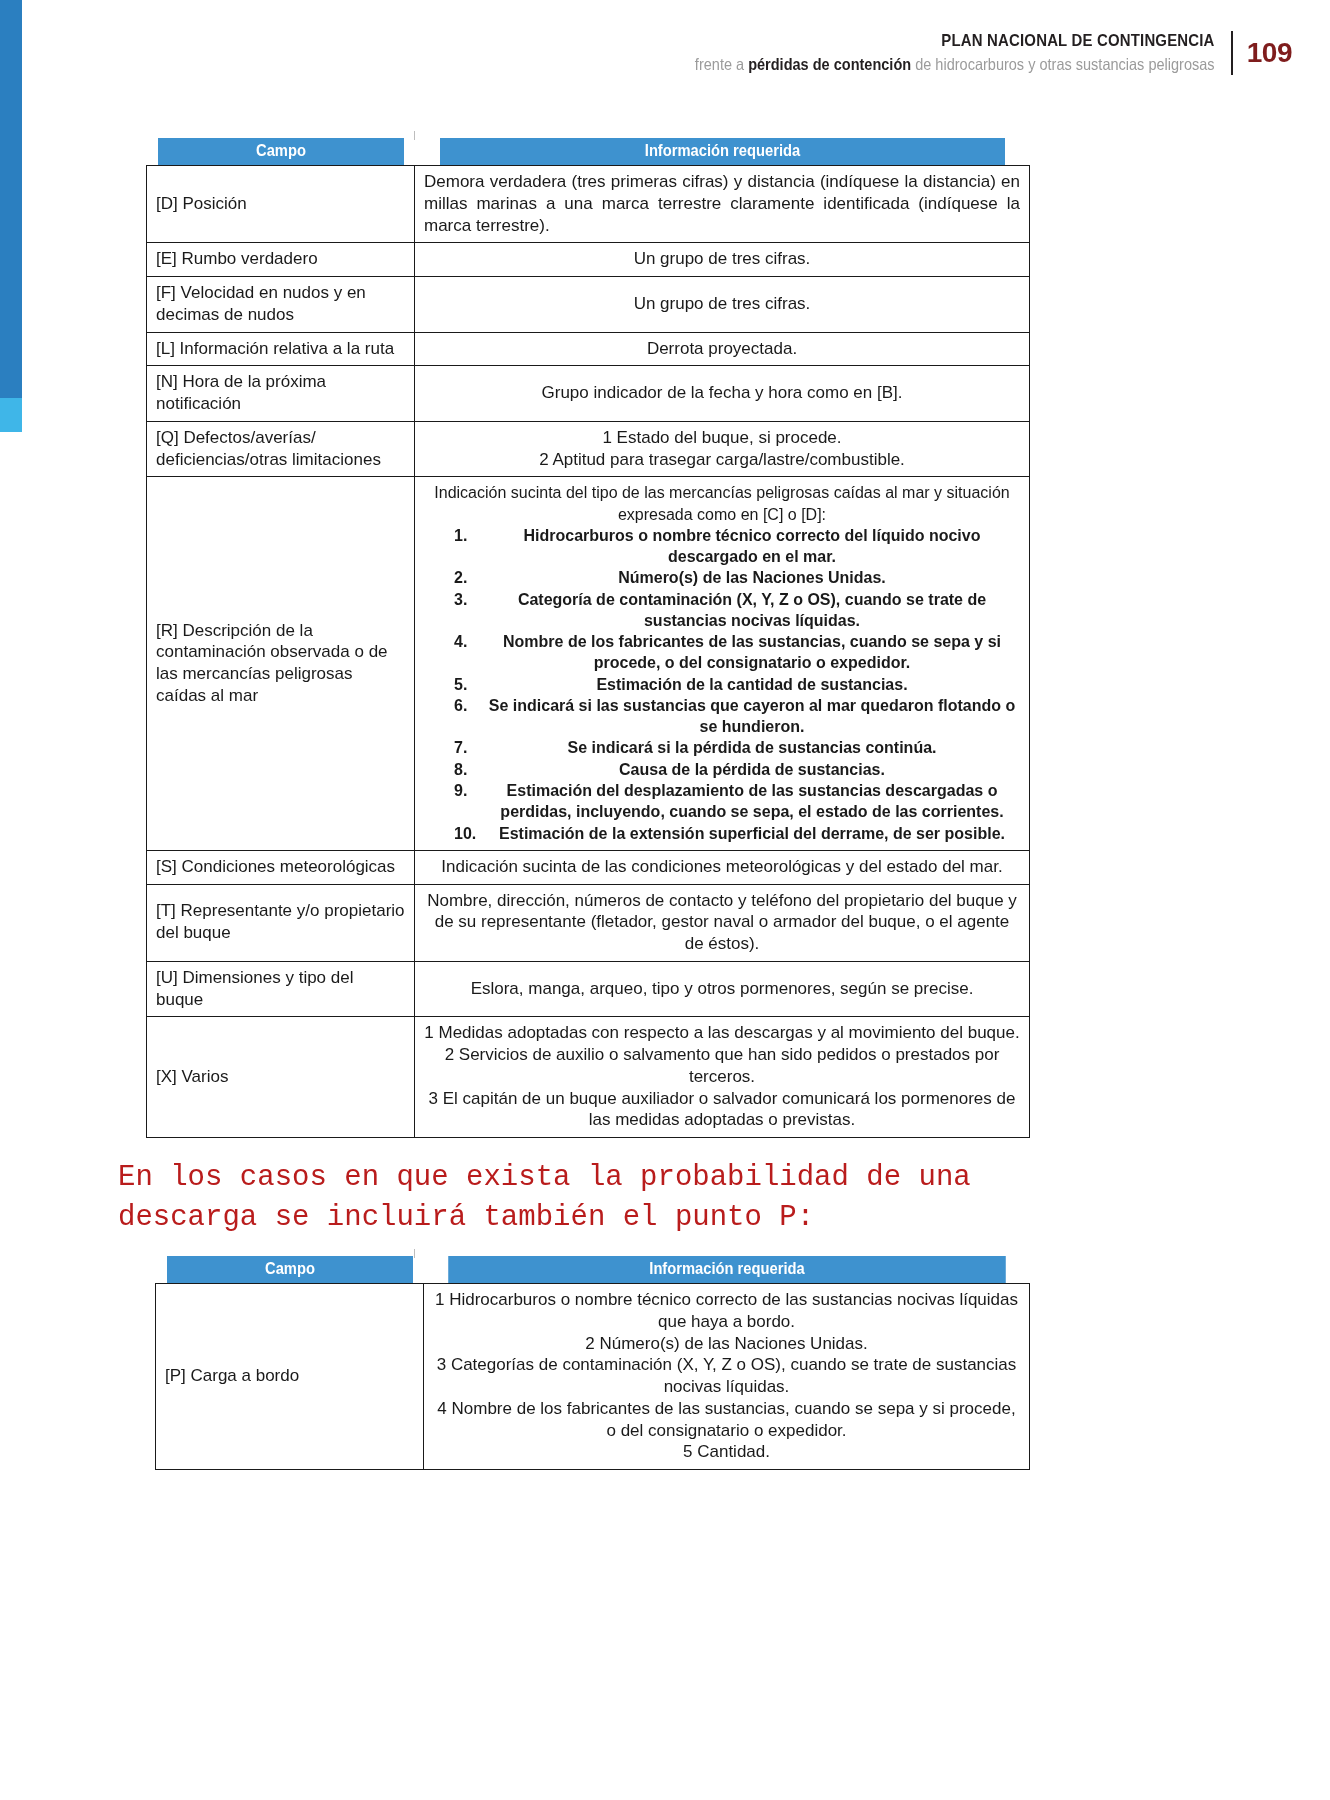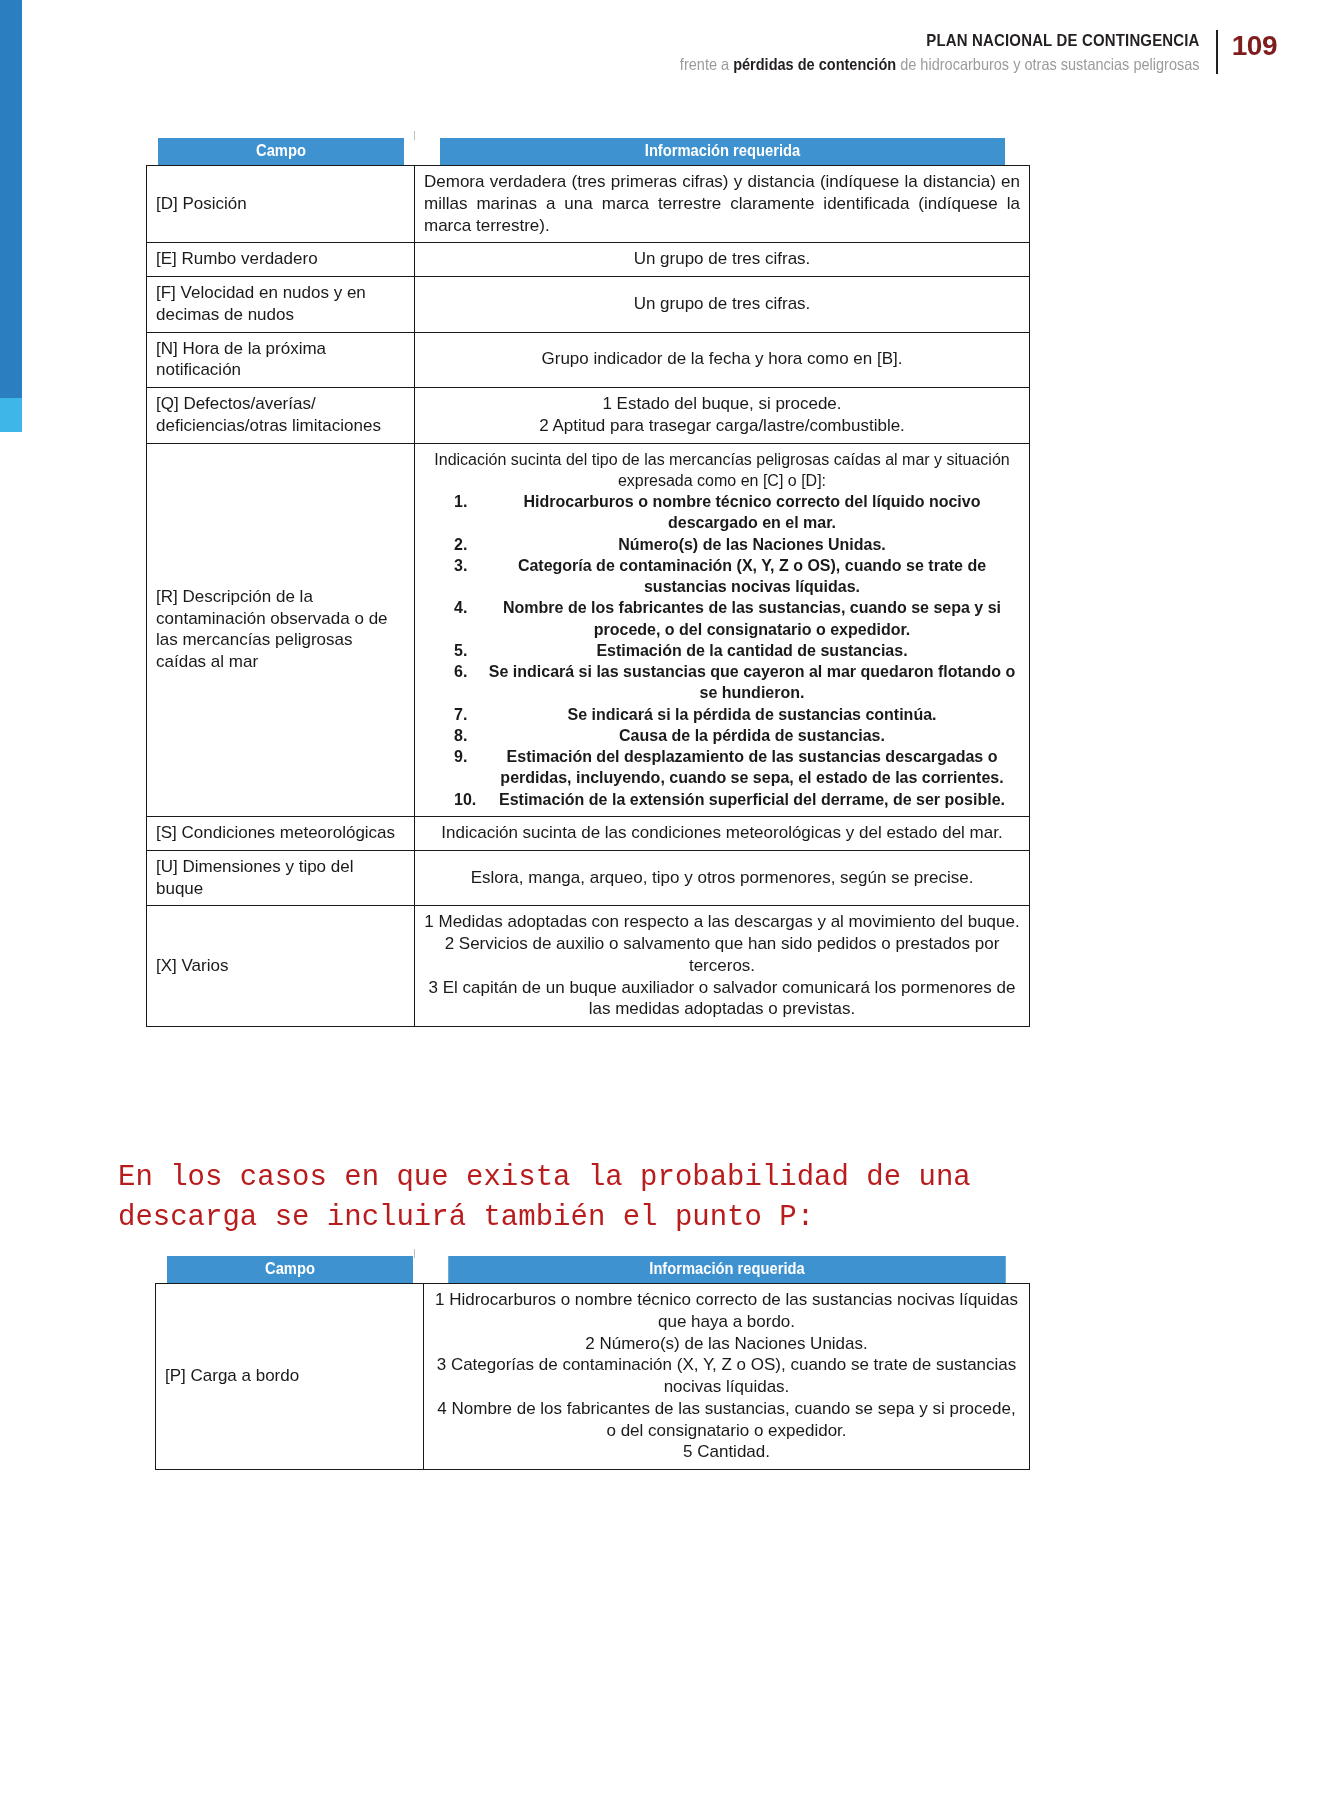--- a/index.html
+++ b/index.html
@@ -31,23 +31,23 @@
     top: 398px;
     width: 22px;
     height: 34px;
     background: #3fb6e8;
   }
 
   
   .page-header {
     position: absolute;
     top: 30px;
-    right: 53px;
+    right: 38px;
     display: flex;
-    align-items: flex-start;
+    align-items: center;
     justify-content: flex-end;
   }
   .header-text {
     text-align: right;
     padding-right: 16px;
     line-height: 1.32;
   }
   .header-line1 {
     font-family: "Liberation Sans Narrow", "Liberation Sans", sans-serif;
     font-weight: bold;
@@ -207,20 +207,24 @@
       <td class="field">[D] Posición</td>
       <td class="info justify">Demora verdadera (tres primeras cifras) y distancia (indíquese la distancia) en millas marinas a una marca terrestre claramente identificada (indíquese la marca terrestre).</td>
     </tr>
     <tr>
       <td class="field">[E] Rumbo verdadero</td>
       <td class="info">Un grupo de tres cifras.</td>
     </tr>
     <tr>
       <td class="field">[F] Velocidad en nudos y en decimas de nudos</td>
       <td class="info">Un grupo de tres cifras.</td>
+    </tr>
+    <tr>
+      <td class="field">[L] Información relativa a la ruta</td>
+      <td class="info">Derrota proyectada.</td>
     </tr>
     <tr>
       <td class="field">[N] Hora de la próxima notificación</td>
       <td class="info">Grupo indicador de la fecha y hora como en [B].</td>
     </tr>
     <tr>
       <td class="field">[Q] Defectos/averías/ deficiencias/otras limitaciones</td>
       <td class="info">
         <p>1 Estado del buque, si procede.</p>
         <p>2 Aptitud para trasegar carga/lastre/combustible.</p>
@@ -242,20 +246,24 @@
           <li>Estimación del desplazamiento de las sustancias descargadas o perdidas, incluyendo, cuando se sepa, el estado de las corrientes.</li>
           <li>Estimación de la extensión superficial del derrame, de ser posible.</li>
         </ol>
       </td>
     </tr>
     <tr>
       <td class="field">[S] Condiciones meteorológicas</td>
       <td class="info">Indicación sucinta de las condiciones meteorológicas y del estado del mar.</td>
     </tr>
     <tr>
+      <td class="field">[T] Representante y/o propietario del buque</td>
+      <td class="info">Nombre, dirección, números de contacto y teléfono del propietario del buque y de su representante (fletador, gestor naval o armador del buque, o el agente de éstos).</td>
+    </tr>
+    <tr>
       <td class="field">[U] Dimensiones y tipo del buque</td>
       <td class="info">Eslora, manga, arqueo, tipo y otros pormenores, según se precise.</td>
     </tr>
     <tr>
       <td class="field">[X] Varios</td>
       <td class="info">
         <p>1 Medidas adoptadas con respecto a las descargas y al movimiento del buque.</p>
         <p>2 Servicios de auxilio o salvamento que han sido pedidos o prestados por terceros.</p>
         <p>3 El capitán de un buque auxiliador o salvador comunicará los pormenores de las medidas adoptadas o previstas.</p>
       </td>

